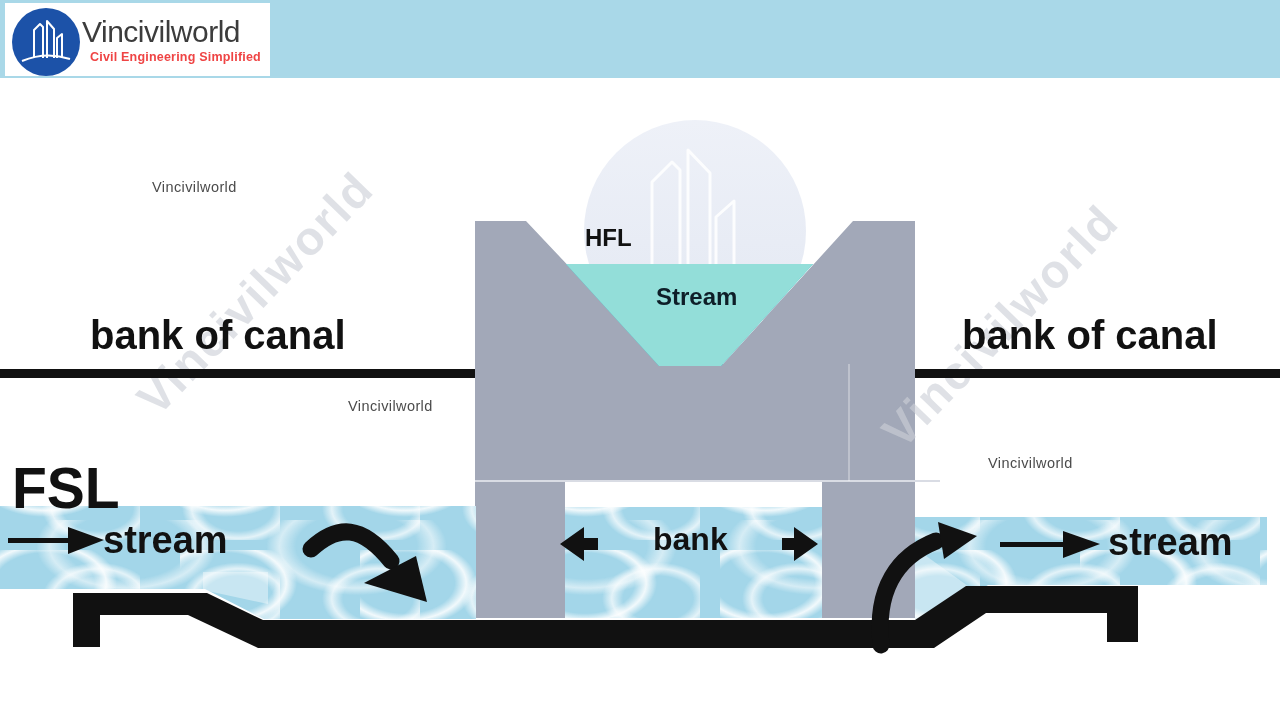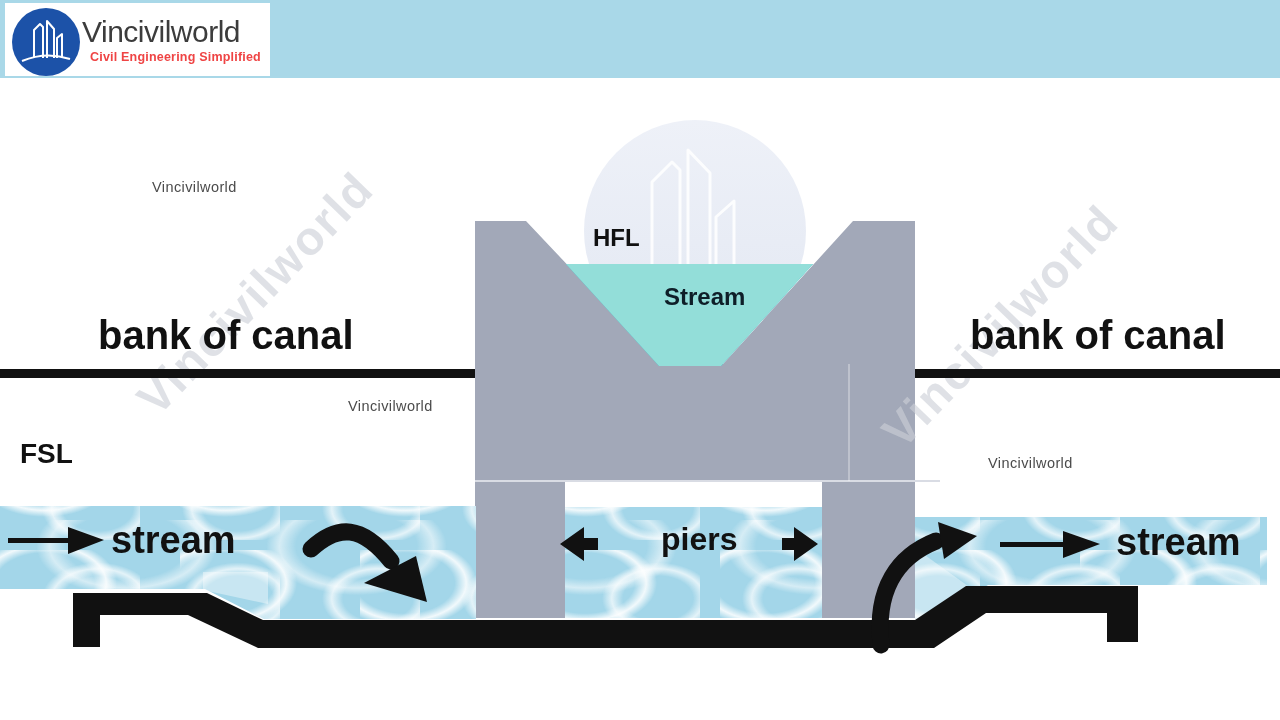--- a/index.html
+++ b/index.html
@@ -39,26 +39,26 @@
   .water-stream{z-index:4;
     background:linear-gradient(180deg,#8fe0e4 0px,#4fc4cf 6px,#2fb0c2 45px,#45bcc6 75px,#62cbcc 105px,#93ded9 145px);
     background-color:#35b6c6;
     clip-path:polygon(566px 264px,813px 264px,721px 366px,659px 366px);}
   .wedge{position:absolute;left:0;top:0;width:1280px;height:720px;z-index:4;background:rgba(255,255,255,0.4);}
   .wedge-left{clip-path:polygon(203px 572px,268px 572px,268px 604px,203px 590px);}
   .wedge-right{clip-path:polygon(915px 548px,968px 586px,930px 620px,915px 620px);}
   
   .ink{position:absolute;left:0;top:0;z-index:5;pointer-events:none;}
   
-  .lbl{position:absolute;z-index:6;color:#111;line-height:1;white-space:nowrap;padding-left:8px;}
+  .lbl{position:absolute;z-index:6;color:#111;line-height:1;white-space:nowrap;}
   .lbl-hfl{left:585px;top:226px;font-size:24px;font-weight:800;}
   .lbl-streamv{left:656px;top:285px;font-size:24px;font-weight:700;color:#0e1e28;}
   .lbl-bank-l{left:90px;top:315px;font-size:40px;font-weight:700;}
   .lbl-bank-r{left:962px;top:315px;font-size:40px;font-weight:700;}
-  .lbl-fsl{left:12px;top:440px;font-size:28px;font-weight:700;}
+  .lbl-fsl{left:12px;top:460px;font-size:57px;font-weight:700;}
   .lbl-stream-l{left:103px;top:521px;font-size:38px;font-weight:700;}
   .lbl-stream-r{left:1108px;top:523px;font-size:38px;font-weight:700;}
   .lbl-piers{left:653px;top:523px;font-size:32px;font-weight:700;}
 </style>
 </head>
 <body>
 
 <div class="stage">
 
   <div class="header">
@@ -137,19 +137,19 @@
     </g>
   </svg>
 
   <div class="lbl lbl-hfl">HFL</div>
   <div class="lbl lbl-streamv">Stream</div>
   <div class="lbl lbl-bank-l">bank of canal</div>
   <div class="lbl lbl-bank-r">bank of canal</div>
   <div class="lbl lbl-fsl">FSL</div>
   <div class="lbl lbl-stream-l">stream</div>
   <div class="lbl lbl-stream-r">stream</div>
-  <div class="lbl lbl-piers">piers</div>
+  <div class="lbl lbl-piers">bank</div>
 
   <div class="wm-small" style="left:152px;top:179px;">Vincivilworld</div>
   <div class="wm-small" style="left:348px;top:398px;">Vincivilworld</div>
   <div class="wm-small" style="left:988px;top:455px;">Vincivilworld</div>
 
 </div>
 
 </body></html>

